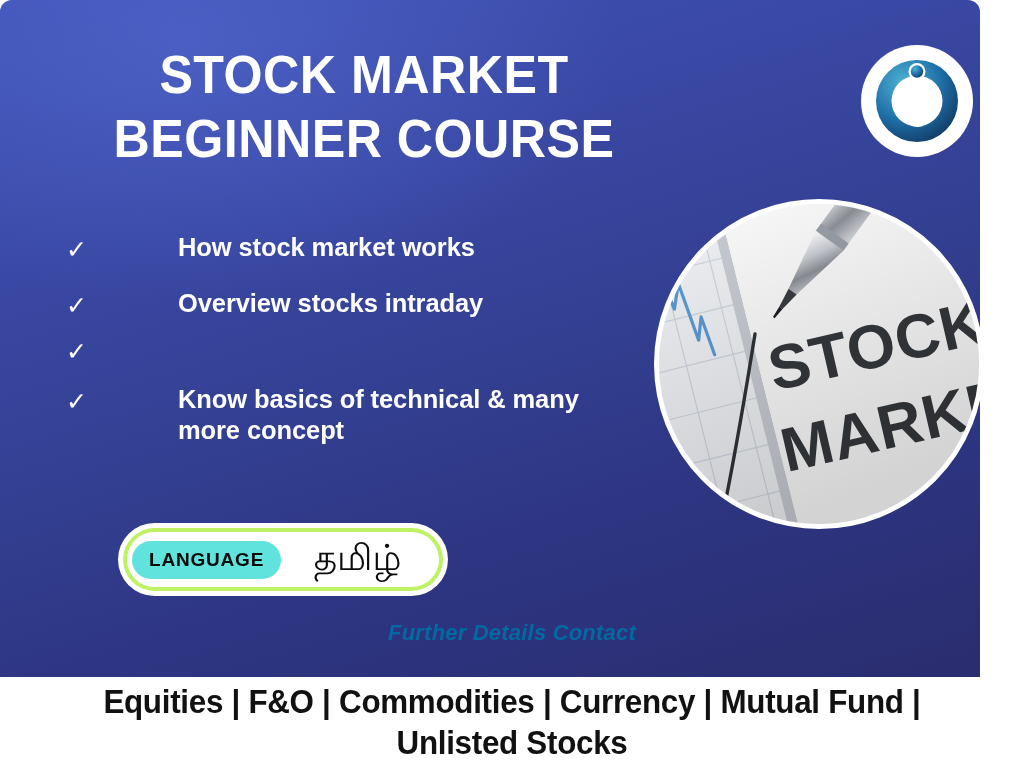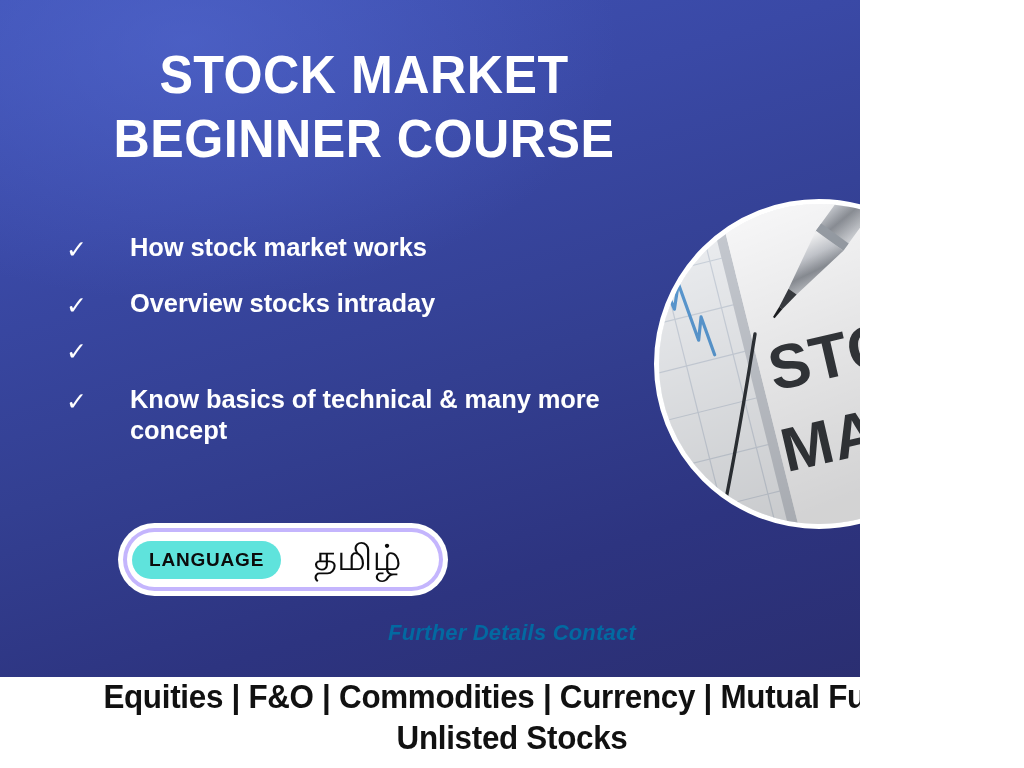--- a/index.html
+++ b/index.html
@@ -5,23 +5,24 @@
   * { margin:0; padding:0; box-sizing:border-box; }
   html, body { width:1024px; height:768px; }
   body {
     font-family:"Liberation Sans", sans-serif;
     background:#ffffff;
     overflow:hidden;
   }
 
   #poster {
     position:relative;
-    width:860px;
+    width:980px;
     height:768px;
     overflow:hidden;
+    border-radius:12px;
   }
 
   
   #hero {
     position:absolute;
     left:0; top:0;
     width:1024px;
     height:677px;
     background:
       radial-gradient(ellipse 700px 420px at 18% 6%, rgba(86,108,212,0.55) 0%, rgba(86,108,212,0) 62%),
@@ -74,38 +75,39 @@
     line-height:34px;
     font-weight:300;
     text-align:left;
     padding-left:6px;
   }
   .bullet .btext {
     font-size:25.5px;
     font-weight:bold;
     line-height:31px;
     letter-spacing:-0.1px;
+    margin-left:48px;
   }
   .b0 { margin-bottom:22px; }
   .b1 { margin-bottom:12px; }
   .b2 { margin-bottom:16px; }
 
   
   #lang-badge {
     position:absolute;
     left:118px; top:523px;
     width:330px; height:73px;
     border-radius:40px;
     background:#ffffff;
     padding:5px;
   }
   #lang-inner {
     width:100%; height:100%;
     border-radius:36px;
-    background:#c4b5fd;
+    background:#bef264;
     padding:4px;
   }
   #lang-face {
     width:100%; height:100%;
     border-radius:32px;
     background:#ffffff;
     display:flex;
     align-items:center;
     padding:0 5px;
   }
@@ -154,20 +156,21 @@
   #photo svg { display:block; width:100%; height:100%; }
 
   
   #footer {
     position:absolute;
     left:0; top:677px;
     width:1024px;
     height:91px;
     background:#ffffff;
     display:flex;
+    align-items:center;
     justify-content:center;
   }
   #footer-text {
     color:#111111;
     font-size:33px;
     font-weight:bold;
     line-height:1.23;
     text-align:center;
     width:880px;
     letter-spacing:-0.3px;

